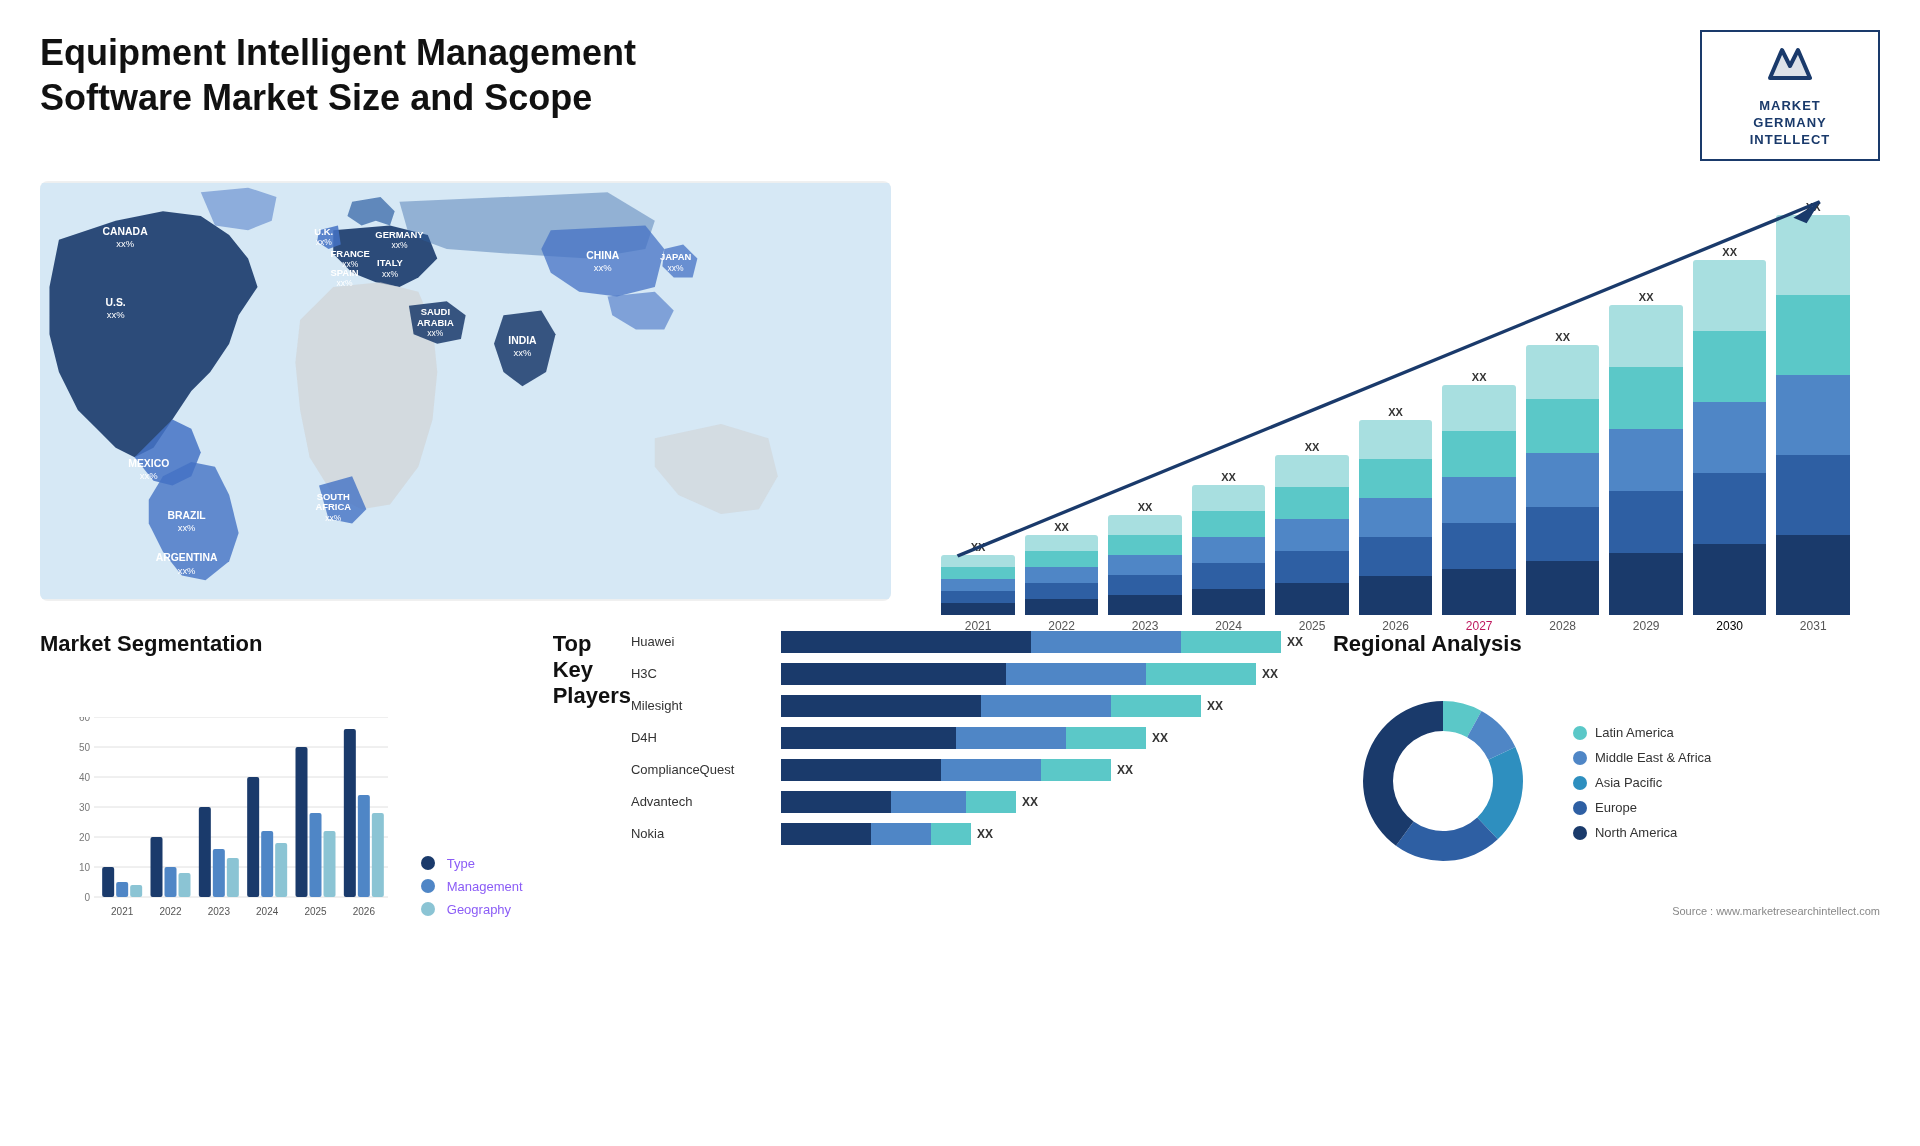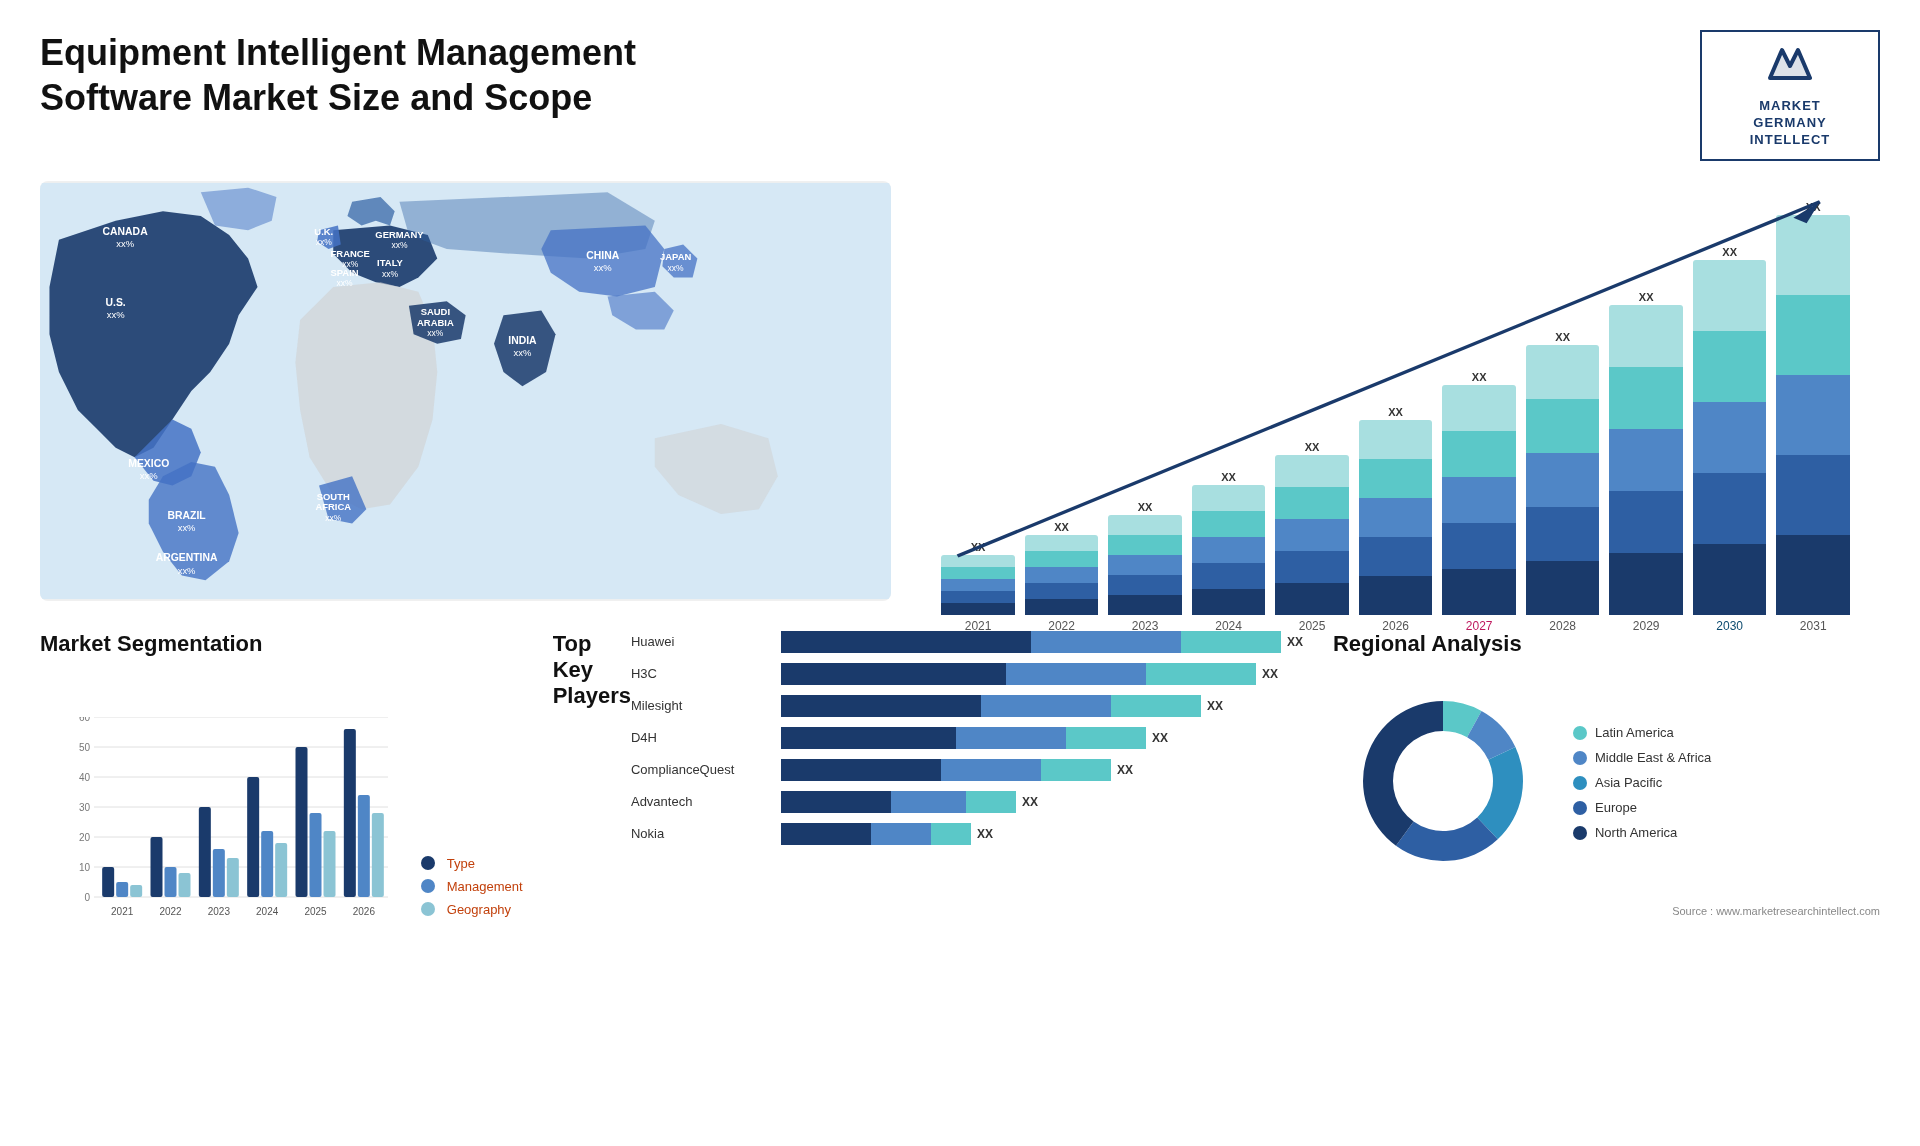--- a/index.html
+++ b/index.html
@@ -107,21 +107,21 @@
       flex-direction: column;
       gap: 8px;
       margin-left: 16px;
       justify-content: center;
     }
     .legend-item {
       display: flex;
       align-items: center;
       gap: 12px;
       font-size: 13px;
-      color: #c2410c;
+      color: #8b5cf6;
     }
     .legend-dot {
       width: 14px;
       height: 14px;
       border-radius: 50%;
       flex-shrink: 0;
     }
 
     
     .players-box {
@@ -430,21 +430,21 @@
       <div id="bar-years" style="display:flex;gap:10px;padding:0 10px;margin-top:4px;">
           <div style="flex: 1 1 0%; text-align: center; font-size: 12px; color: rgb(85, 85, 85);">2021</div>
           <div style="flex: 1 1 0%; text-align: center; font-size: 12px; color: rgb(85, 85, 85);">2022</div>
           <div style="flex: 1 1 0%; text-align: center; font-size: 12px; color: rgb(85, 85, 85);">2023</div>
           <div style="flex: 1 1 0%; text-align: center; font-size: 12px; color: rgb(85, 85, 85);">2024</div>
           <div style="flex: 1 1 0%; text-align: center; font-size: 12px; color: rgb(85, 85, 85);">2025</div>
           <div style="flex: 1 1 0%; text-align: center; font-size: 12px; color: rgb(85, 85, 85);">2026</div>
           <div style="flex: 1 1 0%; text-align: center; font-size: 12px; color: #be185d;">2027</div>
           <div style="flex: 1 1 0%; text-align: center; font-size: 12px; color: rgb(85, 85, 85);">2028</div>
           <div style="flex: 1 1 0%; text-align: center; font-size: 12px; color: rgb(85, 85, 85);">2029</div>
-          <div style="flex: 1 1 0%; text-align: center; font-size: 12px; color: #0c4a6e;">2030</div>
+          <div style="flex: 1 1 0%; text-align: center; font-size: 12px; color: #000000;">2030</div>
           <div style="flex: 1 1 0%; text-align: center; font-size: 12px; color: rgb(85, 85, 85);">2031</div>
         </div>
     </div>
   </div>
 </div>
 
 <div class="bottom-section">
 
   <div class="segmentation-box">
     <div class="section-title">Market Segmentation</div>

